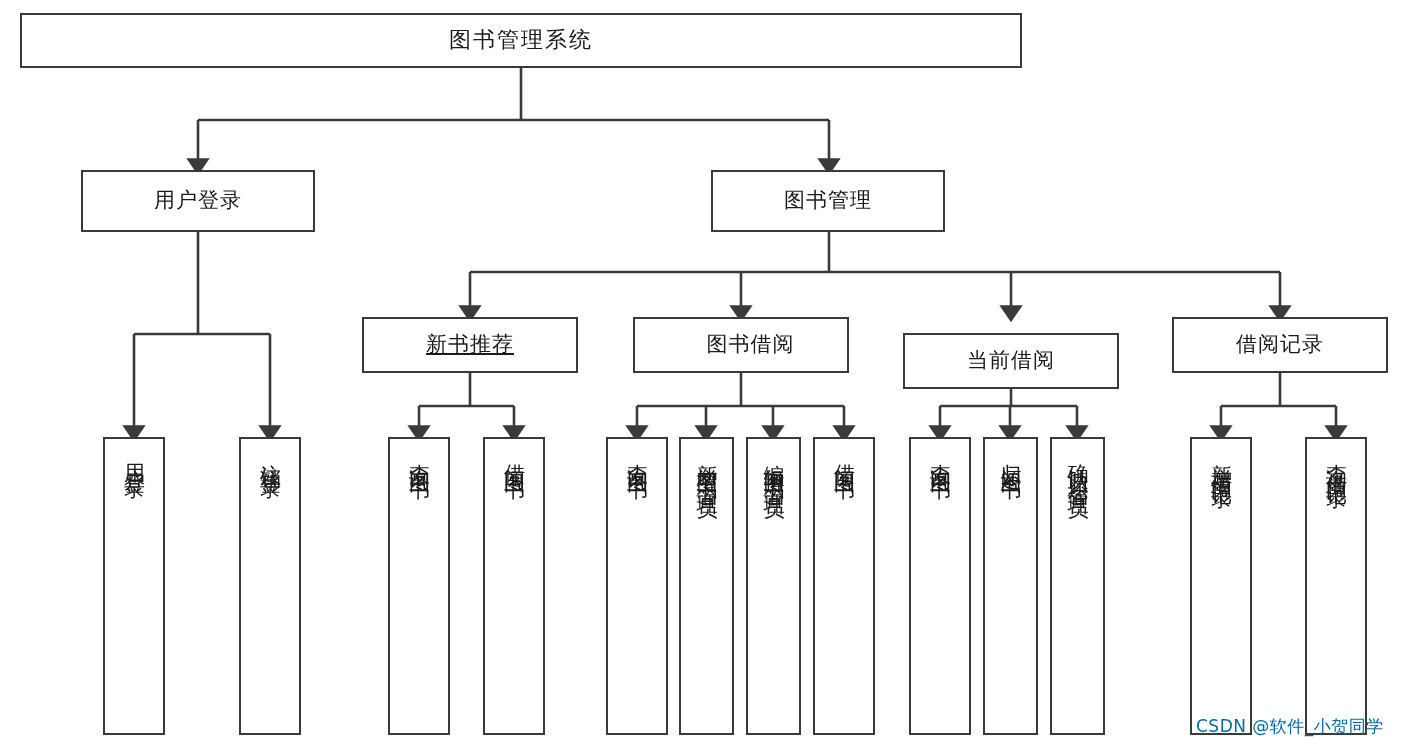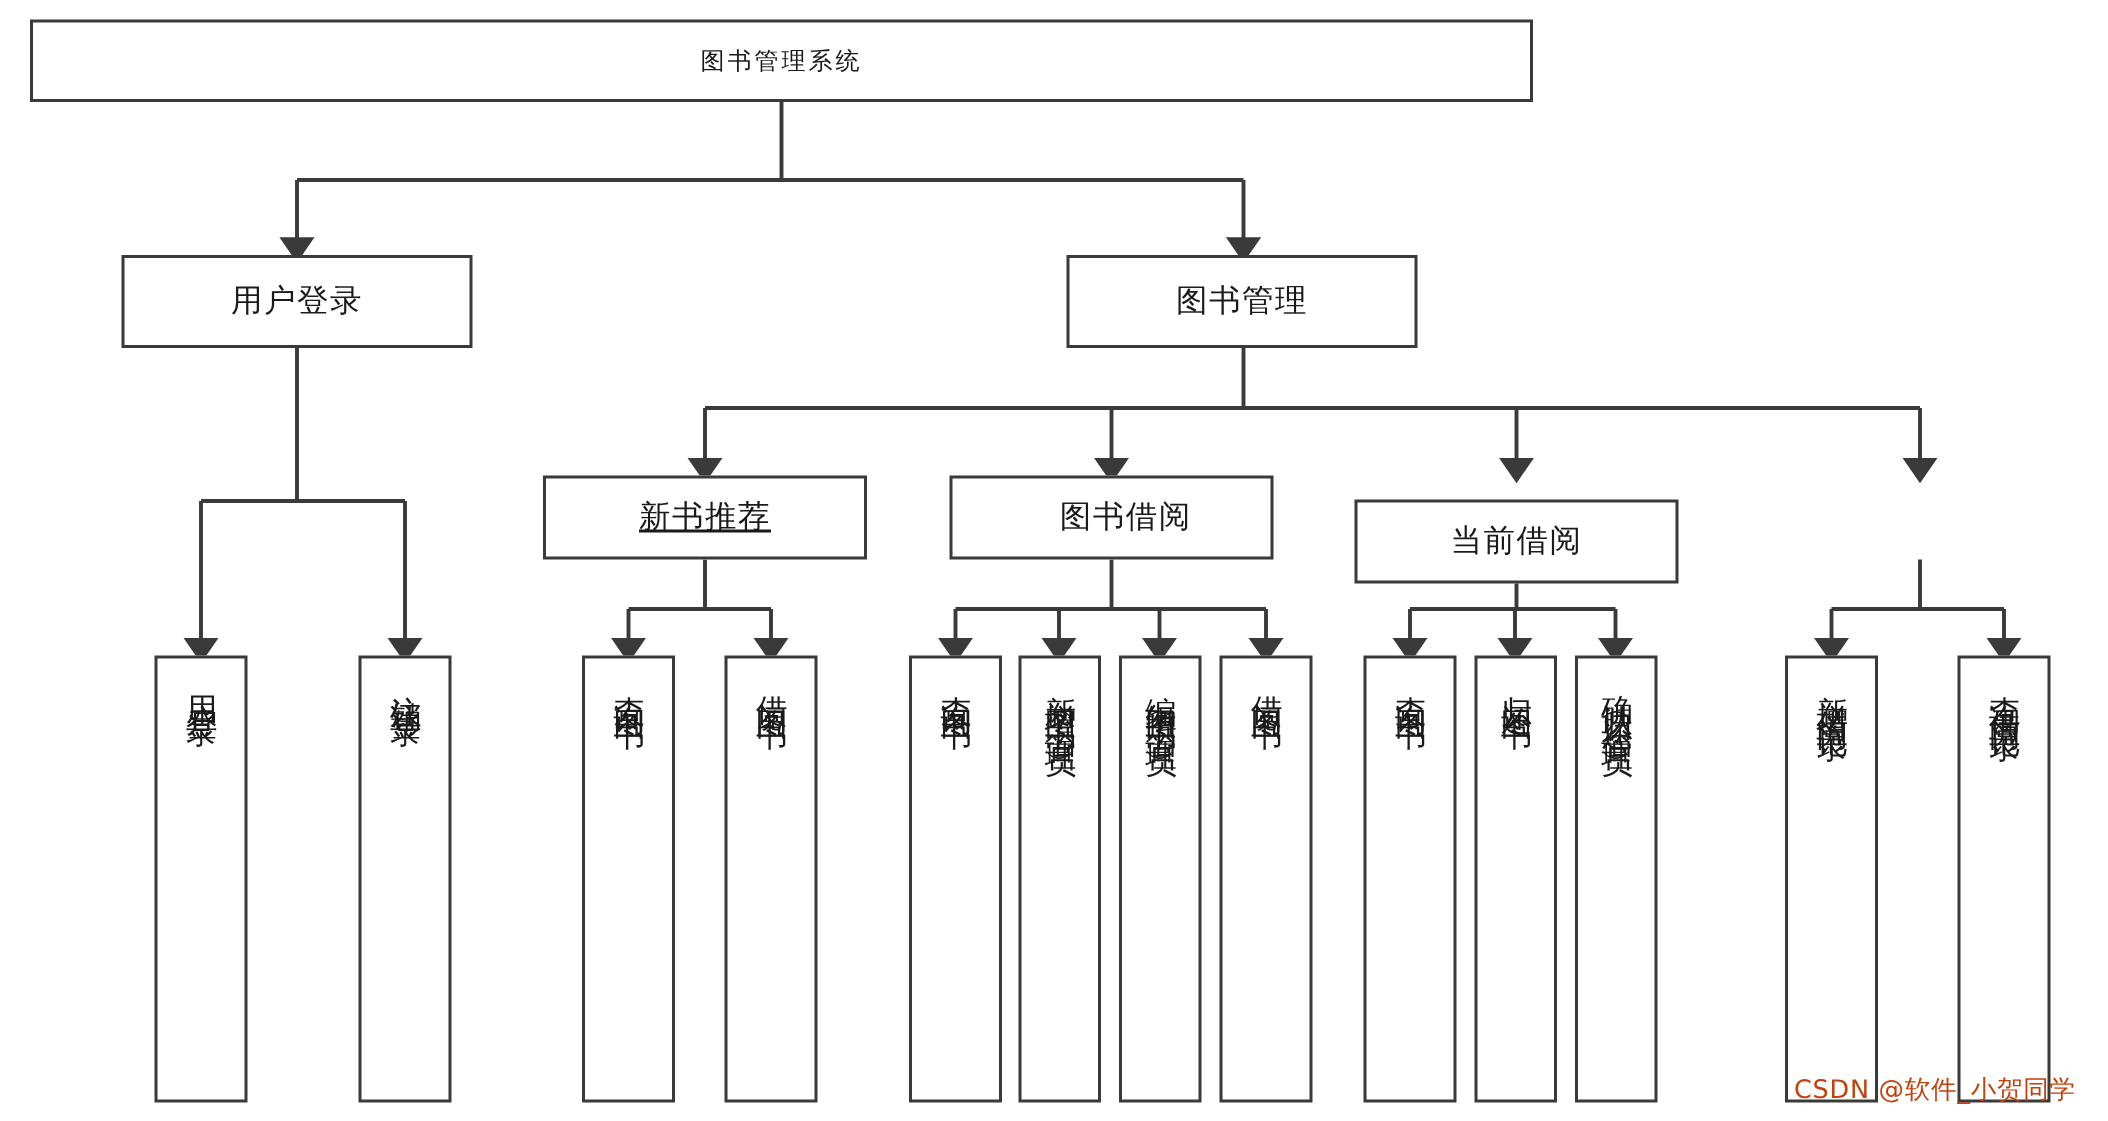--- a/index.html
+++ b/index.html
@@ -55,27 +55,27 @@
     white-space: nowrap;
     color: #1a1a1a;
   }
   .vtext-wrap {
     display: flex;
     width: 100%;
     justify-content: center;
     height: 100%;
   }
   .node.root .label {
-    font-size: 16px;
+    font-size: 22px;
     letter-spacing: 2px;
   }
   .watermark {
     position: absolute;
     font-size: 17px;
-    color: #c2410c;
+    color: #0369a1;
     letter-spacing: 0.5px;
     white-space: nowrap;
     user-select: none;
   }
 </style>
 </head>
 <body>
 
 <div id="canvas">
 
@@ -144,20 +144,23 @@
 
   <div class="node horiz" style="left:362px; top:317px; width:216px; height:56px;text-decoration:underline;">
     <span>新书推荐</span>
   </div>
   <div class="node horiz" style="left:633px; top:317px; width:216px; height:56px;padding-left:19px;">
     <span>图书借阅</span>
   </div>
   <div class="node horiz" style="left:903px; top:317px; width:216px; height:56px;margin-top:16px;">
     <span>当前借阅</span>
   </div>
+  <div class="node horiz" style="left:1172px; top:317px; width:216px; height:56px;">
+    <span>借阅记录</span>
+  </div>
 
   <div class="node vert" style="left:103px; top:437px; width:62px; height:298px;">
     <div class="vtext-wrap">
         <span class="vtext">用户登录</span>
       </div>
   </div>
 
   <div class="node vert" style="left:239px; top:437px; width:62px; height:298px;">
     <div class="vtext-wrap">
         <span class="vtext">注销登录</span>

